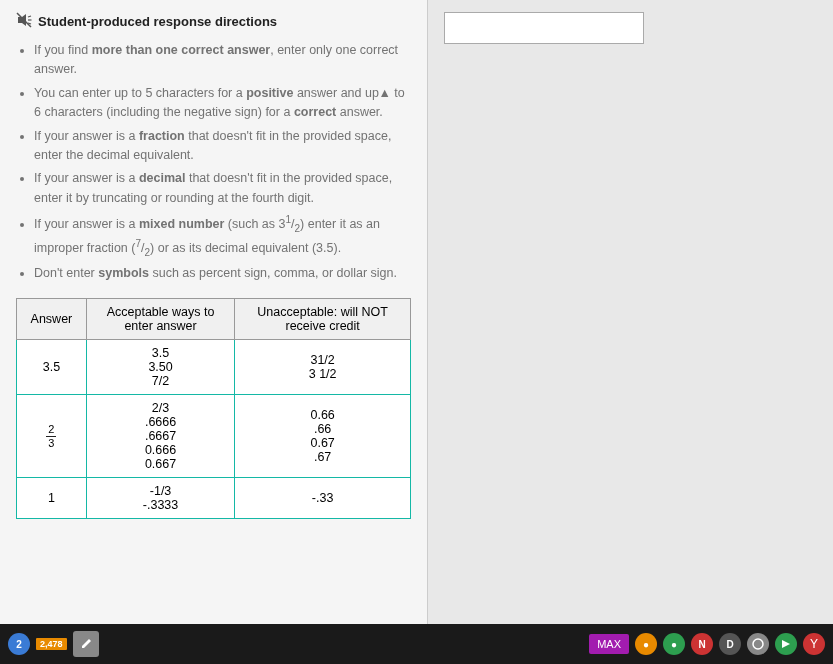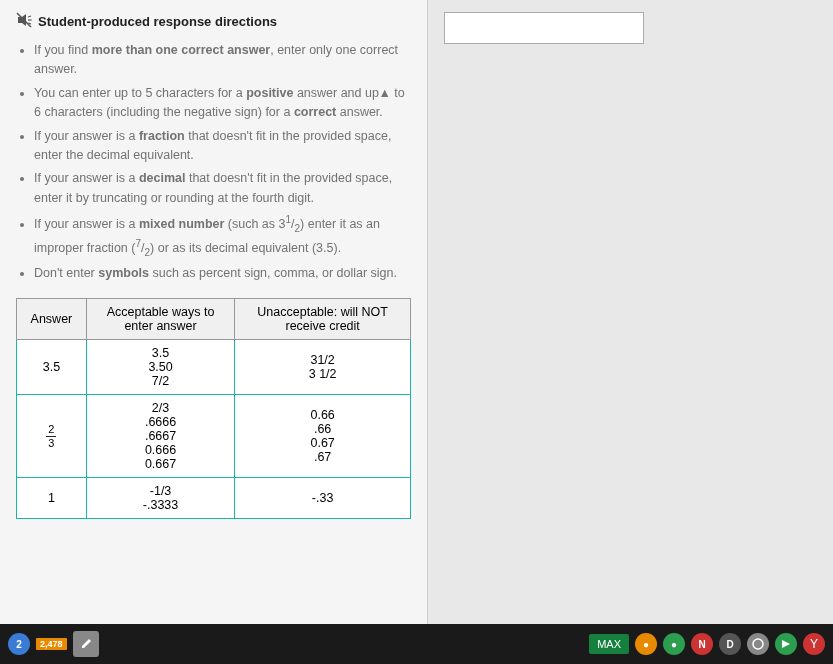--- a/index.html
+++ b/index.html
@@ -136,21 +136,21 @@
     .taskbar {
       height: 40px;
       background: #1a1a1a;
       display: flex;
       align-items: center;
       padding: 0 8px;
       gap: 6px;
     }
 
     .taskbar-btn {
-      background: #15803d;
+      background: #a21caf;
       border: none;
       color: #fff;
       padding: 4px 8px;
       font-size: 11px;
       border-radius: 2px;
       cursor: pointer;
       display: flex;
       align-items: center;
       gap: 3px;
     }

